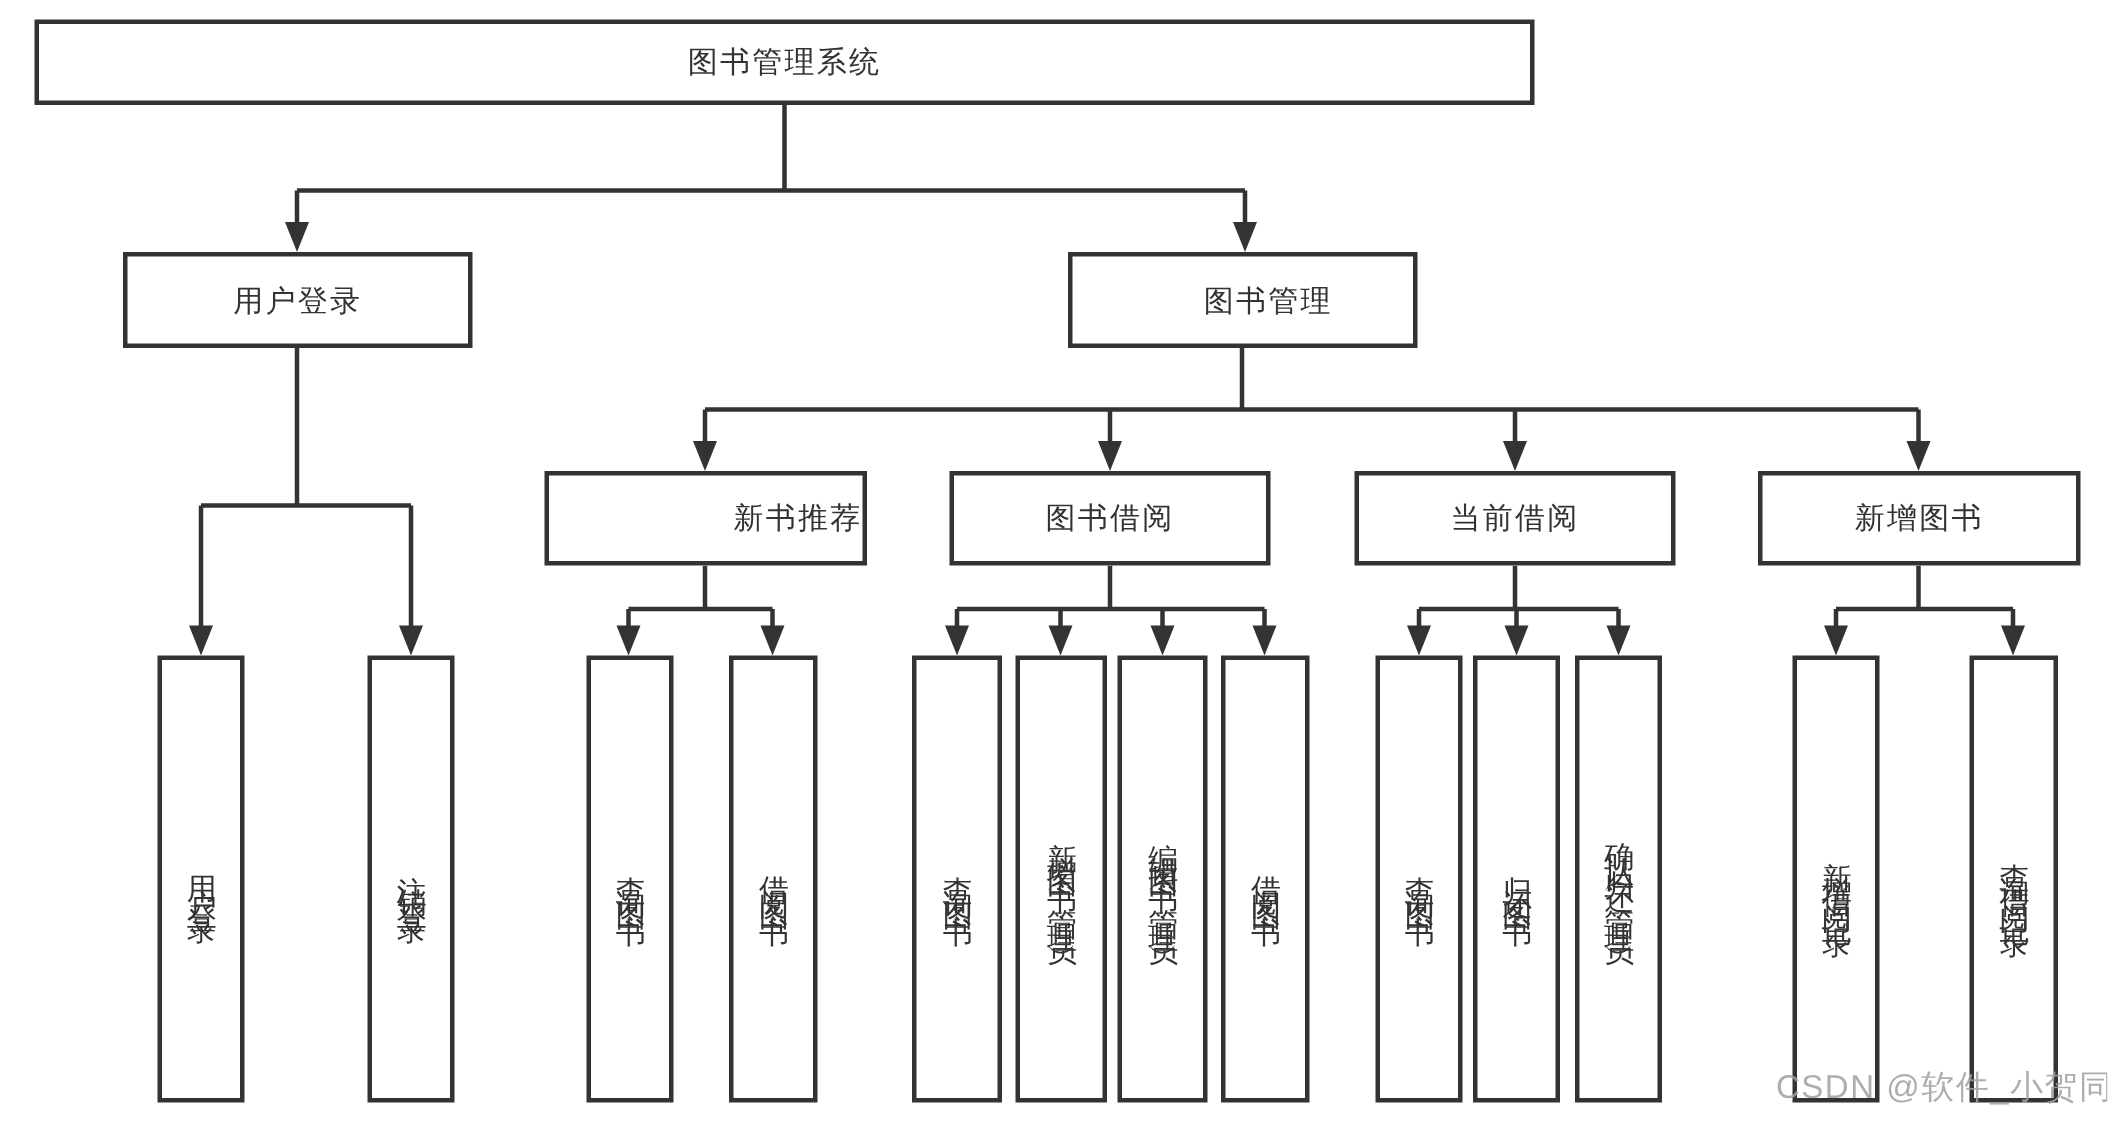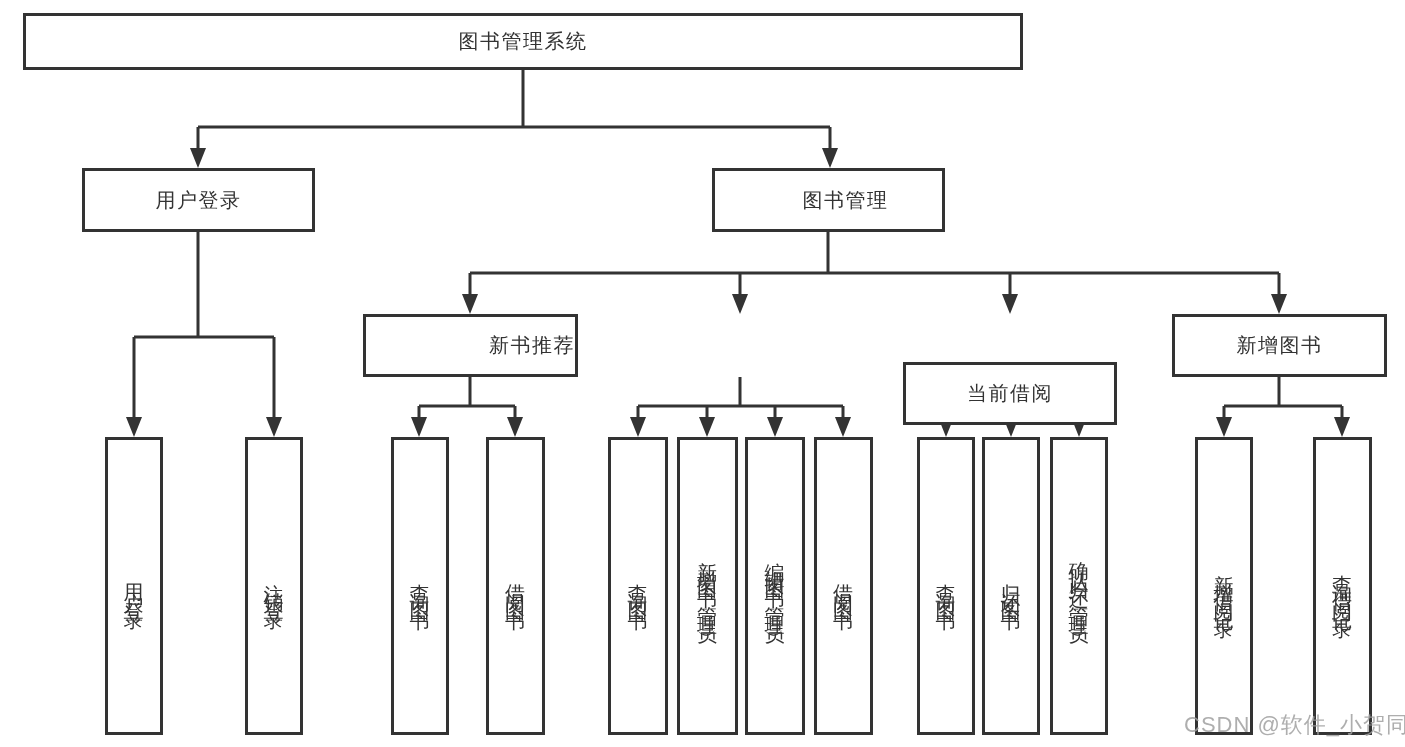--- a/index.html
+++ b/index.html
@@ -113,21 +113,24 @@
   <div class="node" style="left:82px; top:168px; width:233px; height:64px;">
     <span class="lbl">用户登录</span>
   </div>
   <div class="node" style="left:712px; top:168px; width:233px; height:64px;padding-left:34px;">
     <span class="lbl">图书管理</span>
   </div>
 
   <div class="node" style="left:363px; top:314px; width:215px; height:63px;justify-content:flex-end;">
     <span class="lbl">新书推荐</span>
   </div>
-  <div class="node" style="left:903px; top:314px; width:214px; height:63px;margin-top:48px;">
+  <div class="node" style="left:633px; top:314px; width:214px; height:63px;">
+    <span class="lbl">图书借阅</span>
+  </div>
+  <div class="node" style="left:903px; top:314px; width:214px; height:63px;">
     <span class="lbl">当前借阅</span>
   </div>
   <div class="node" style="left:1172px; top:314px; width:215px; height:63px;">
     <span class="lbl">新增图书</span>
   </div>
 
   <div class="node" style="left:105px; top:437px; width:58px; height:298px;">
     <span class="lbl v">用户登录</span>
   </div>
   <div class="node" style="left:245px; top:437px; width:58px; height:298px;">

